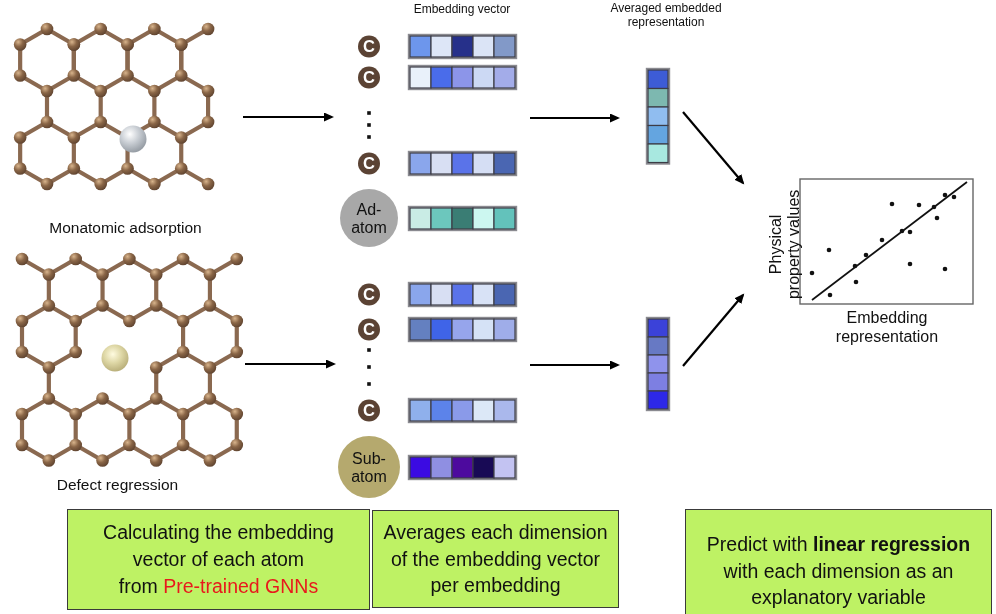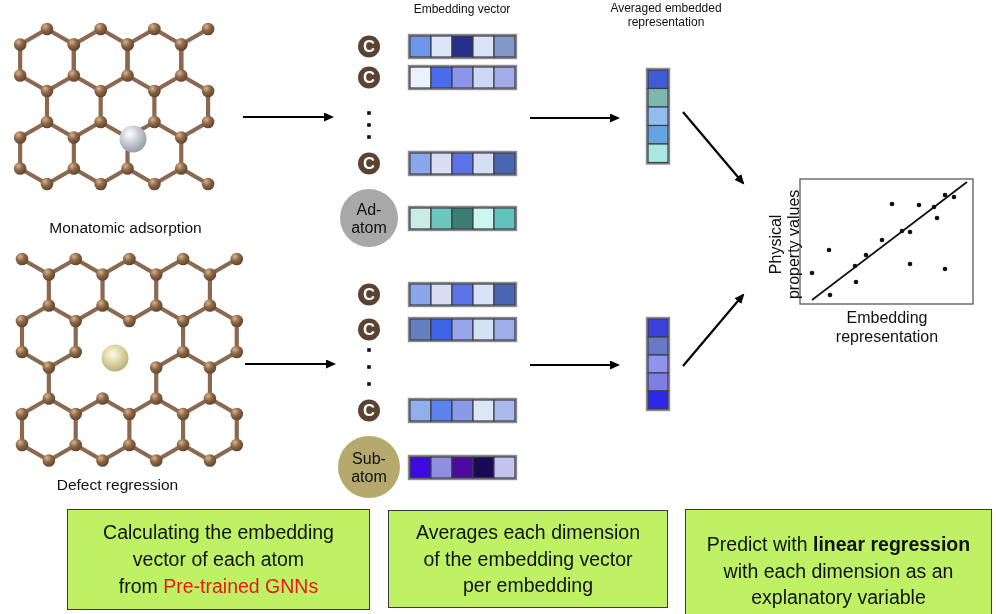--- a/index.html
+++ b/index.html
@@ -381,21 +381,21 @@
   <div class="plot-xlabel">
     <span>Embedding</span><br>
     <span>representation</span>
   </div>
 
   <div class="step-box" id="step-box-0" style="left:67px;top:509px;width:303px;height:101px;">
       <div><span>Calculating the embedding</span></div>
       <div><span>vector of each atom</span></div>
       <div><span>from </span><span style="font-weight: normal; color: rgb(232, 25, 28); margin-top: 48px;">Pre-trained GNNs</span></div>
     </div>
-  <div class="step-box" id="step-box-1" style="left:388px;top:510px;width:280px;height:98px;">
+  <div class="step-box" id="step-box-1" style="left:372px;top:510px;width:247px;height:98px;">
       <div><span>Averages each dimension</span></div>
       <div><span>of the embedding vector</span></div>
       <div><span>per embedding</span></div>
     </div>
   <div class="step-box" id="step-box-2" style="left:685px;top:509px;width:307px;height:124px;">
       <div><span>Predict with </span><span style="font-weight: bold;">linear regression</span></div>
       <div><span>with each dimension as an</span></div>
       <div><span>explanatory variable</span></div>
     </div>
 

